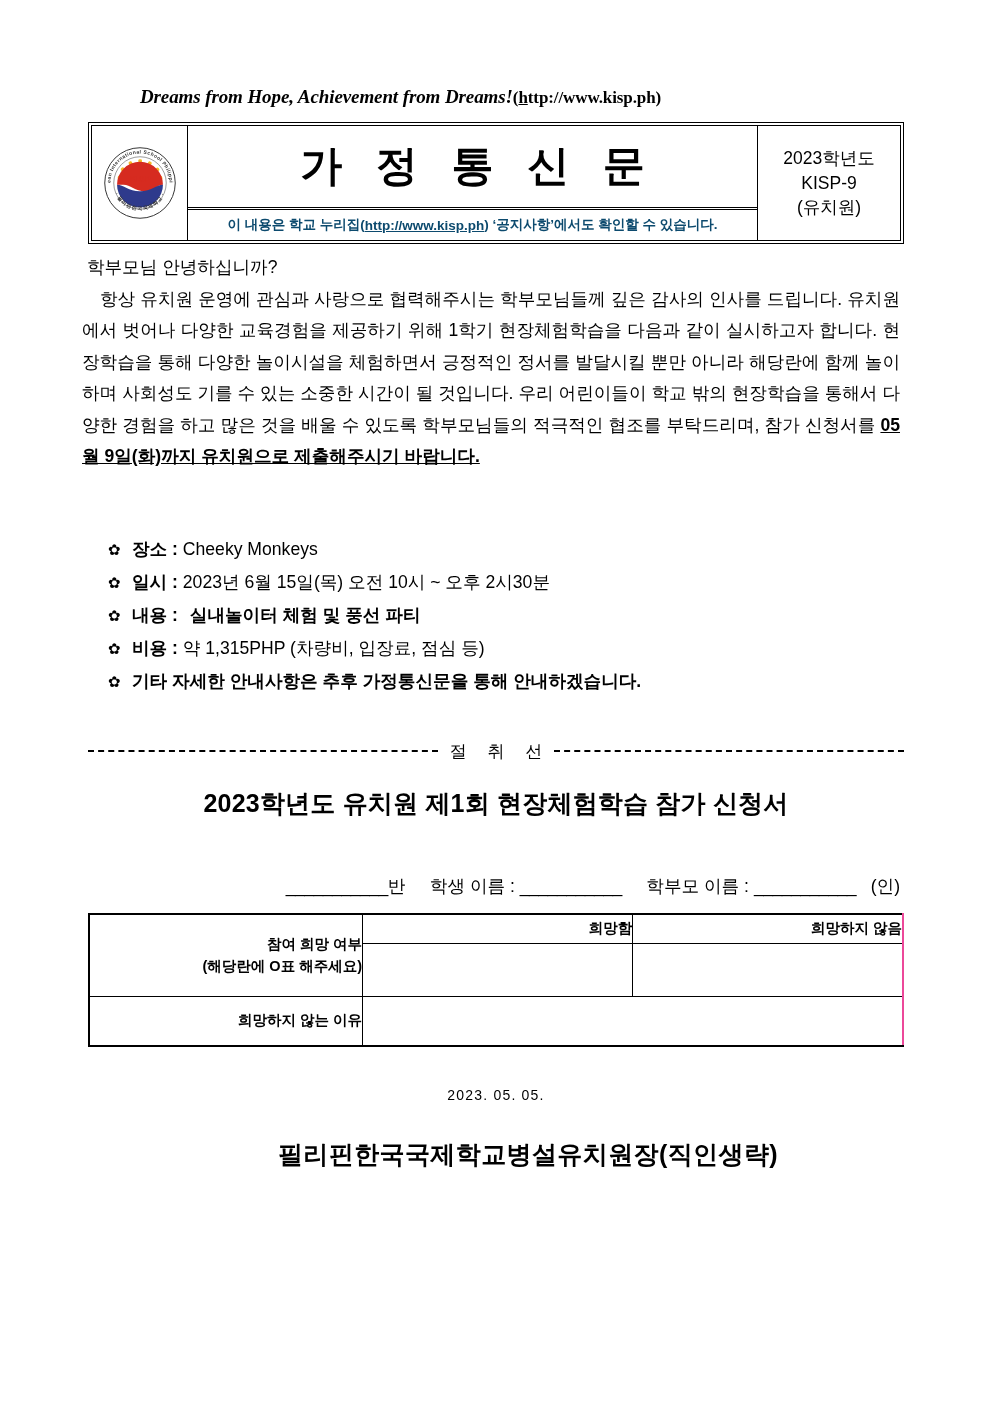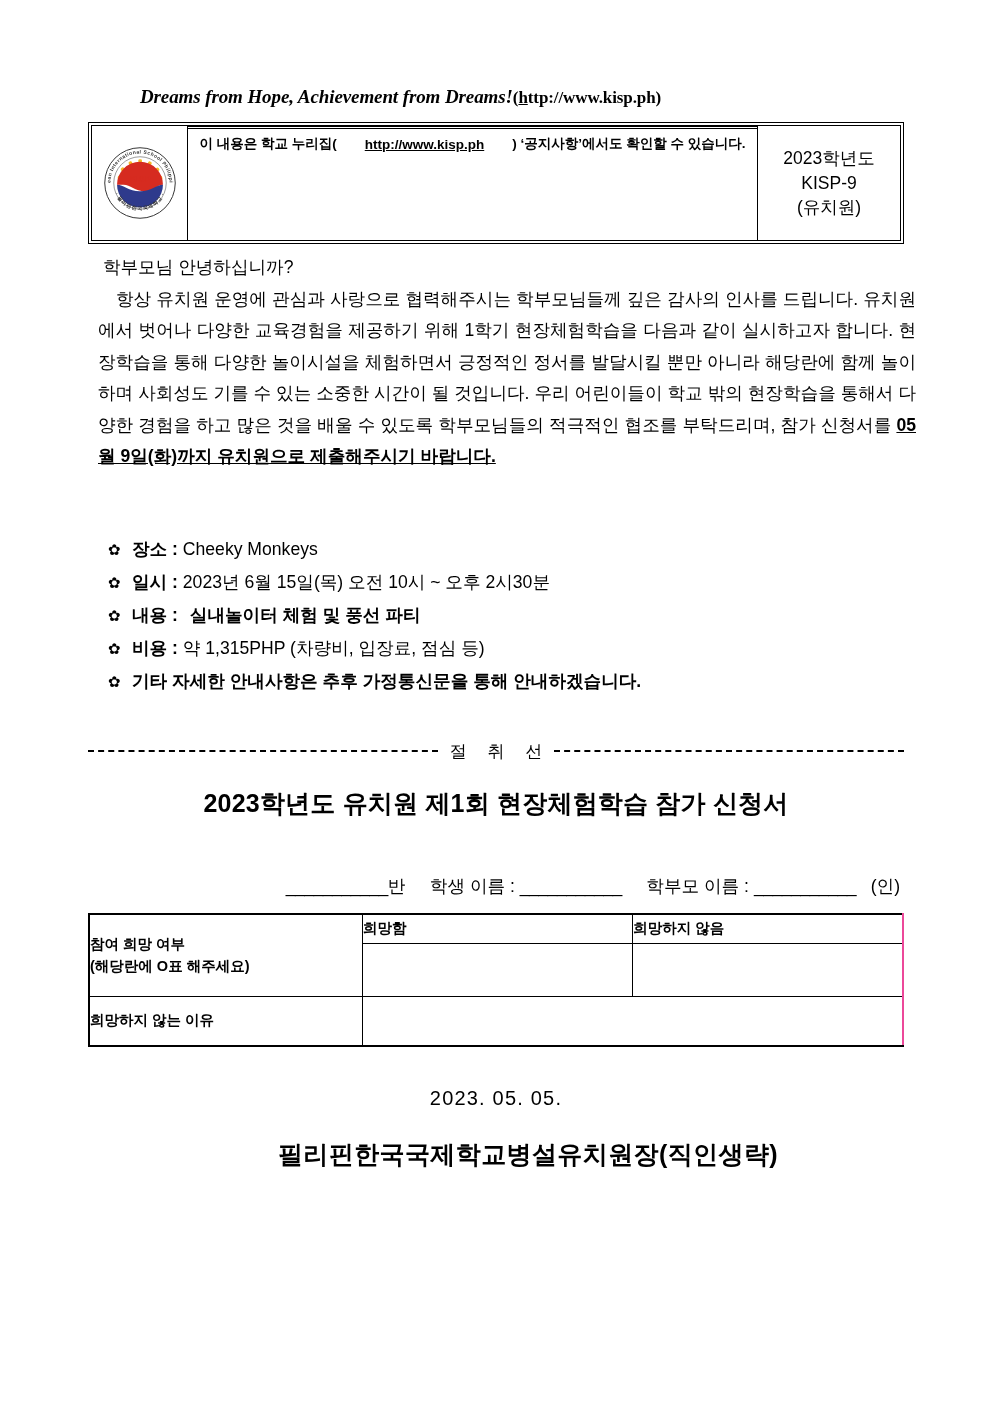--- a/index.html
+++ b/index.html
@@ -89,25 +89,24 @@
     border-top: 1px solid #000;
     border-bottom: 1px solid #000;
     box-sizing: border-box;
   }
   .notice-line {
     height: 30px;
     flex: 0 0 30px;
     display: flex;
     align-items: center;
     justify-content: center;
-    color: #000000;
+    color: #0c4a6e;
     font-size: 13.5px;
     font-weight: bold;
     white-space: nowrap;
-    gap: 28px;
   }
   .notice-line .u { text-decoration: underline; }
   .issue-cell {
     width: 142px;
     flex: 0 0 142px;
     display: flex;
     flex-direction: column;
     justify-content: center;
     font-size: 17.5px;
     line-height: 1.42;
@@ -119,21 +118,21 @@
   .logo {
     position: relative;
     width: 82px;
     height: 82px;
   }
   .logo svg { display: block; }
 
   
   .body-text {
     position: absolute;
-    left: 98px; top: 252px;
+    left: 82px; top: 252px;
     width: 818px;
     font-size: 17.6px;
     line-height: 31.5px;
     text-align: justify;
     text-justify: inter-character;
   }
   .body-text p { margin: 0; }
   .body-text .indent { text-indent: 18px; }
   .body-text .emph {
     font-weight: bold;
@@ -215,41 +214,41 @@
     position: absolute;
     left: 88px; top: 913px;
     width: 816px;
     border-collapse: collapse;
     table-layout: fixed;
   }
   .form-table td {
     border: 1px solid #000;
     font-size: 14.5px;
     font-weight: bold;
-    text-align: left;
+    text-align: right;
     vertical-align: middle;
     line-height: 1.45;
     padding: 0;
   }
   .form-table .outer-top { border-top: 2px solid #000; }
   .form-table .outer-bottom { border-bottom: 2px solid #000; }
   .form-table .outer-left { border-left: 2px solid #000; }
   .form-table .outer-right { border-right: 2px solid #ec4899; }
   .col-label { width: 272px; }
   .row-head { height: 28px; }
   .row-check { height: 52px; }
   .row-reason { height: 48px; }
 
   
   .date-line {
     position: absolute;
     left: 0; top: 1087px;
     width: 992px;
     text-align: center;
-    font-size: 20px;
+    font-size: 14px;
     letter-spacing: 1.2px;
   }
   .signature {
     position: absolute;
     left: 0; top: 1138px;
     width: 992px;
     text-align: center;
     font-size: 25px;
     font-weight: bold;
     letter-spacing: 0.4px;
@@ -298,20 +297,21 @@
               <textPath href="#arcTop" startOffset="50%" text-anchor="middle">Korean International School Philippines</textPath>
             </text>
             <text font-family="'Liberation Sans',sans-serif" font-size="6.4" font-weight="bold" fill="#333333" letter-spacing="0.9">
               <textPath href="#arcBot" startOffset="50%" text-anchor="middle">· 필리핀한국국제학교 ·</textPath>
             </text>
           </svg>
         </div>
       </div>
 
       <div class="center-cell">
+        <div class="doc-title">가 정 통 신 문</div>
         <div class="notice-sep"></div>
         <div class="notice-line">
           <span>이 내용은 학교 누리집(</span>
             <span class="u">http://www.kisp.ph</span>
             <span>) ‘공지사항’에서도 확인할 수 있습니다.</span>
         </div>
       </div>
 
       <div class="issue-cell">
         <div>2023학년도</div>

